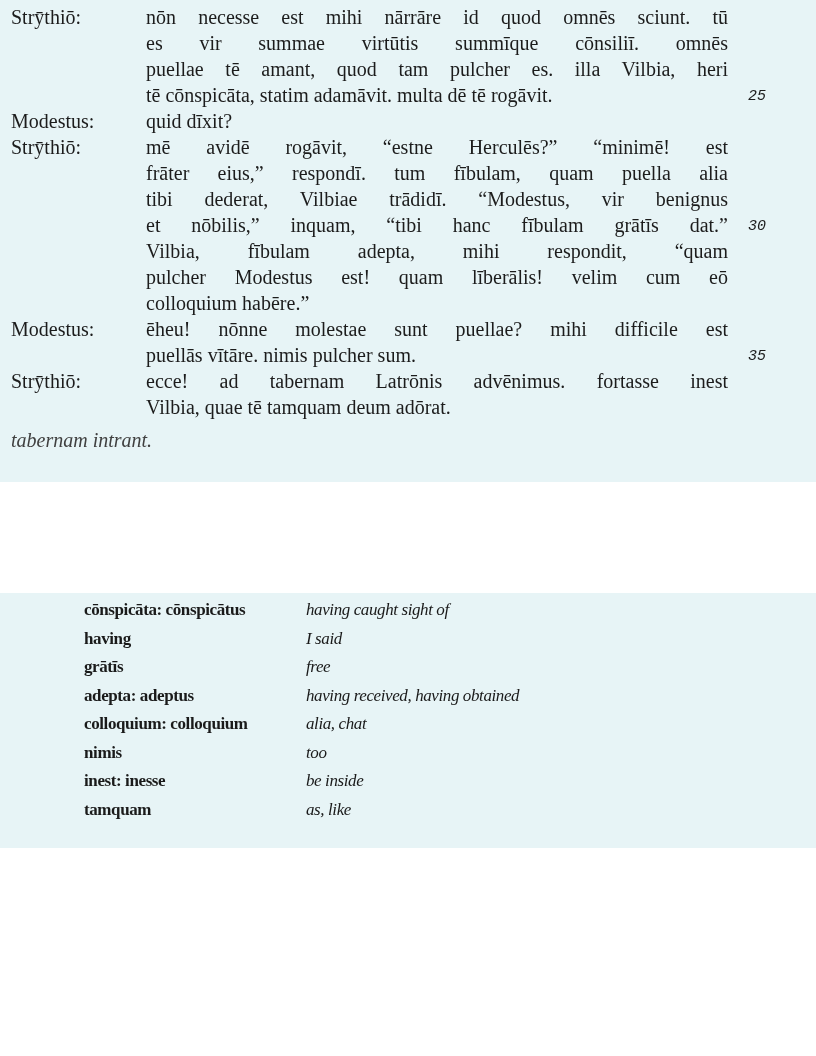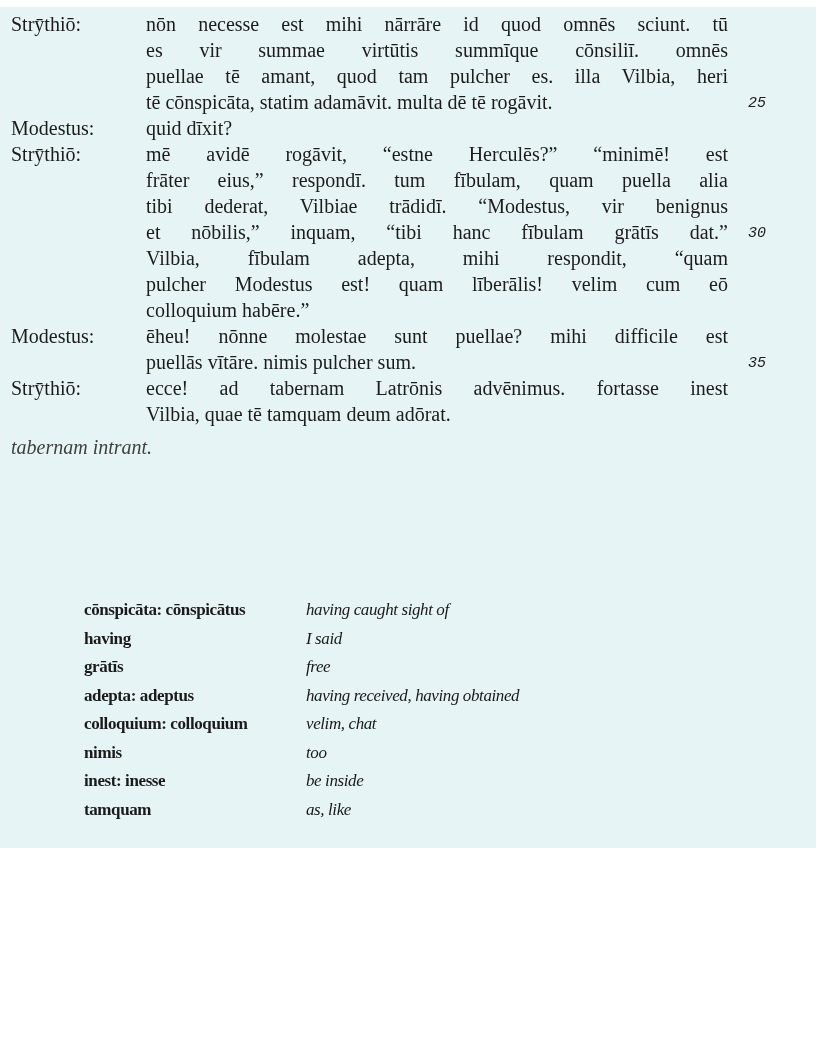--- a/index.html
+++ b/index.html
@@ -2,21 +2,21 @@
 <html><head>
 <meta charset="utf-8">
 <style>
   html, body { margin: 0; padding: 0; background: #ffffff; }
   body { width: 816px; height: 1056px; position: relative; overflow: hidden; }
 
   .block {
     position: absolute; left: 0; width: 816px;
     background: #e7f4f6;
   }
-  #dialogue { top: 7px; height: 589px; }
+  #dialogue { top: 0; height: 482px; }
   #vocab { top: 593px; height: 255px; }
 
   .line {
     position: absolute;
     font-family: "Liberation Serif", "DejaVu Serif", serif;
     font-size: 20px;
     color: #1c1c1c;
     white-space: nowrap;
     line-height: 26px;
   }
@@ -90,21 +90,21 @@
     <div class="vrow" style="top: 64px;">
       <span class="vterm">grātīs</span>
       <span class="vdef">free</span>
     </div>
     <div class="vrow" style="top: 92.5px;">
       <span class="vterm">adepta: adeptus</span>
       <span class="vdef">having received, having obtained</span>
     </div>
     <div class="vrow" style="top: 121px;">
       <span class="vterm">colloquium: colloquium</span>
-      <span class="vdef">velim, chat</span>
+      <span class="vdef">alia, chat</span>
     </div>
     <div class="vrow" style="top: 149.5px;">
       <span class="vterm">nimis</span>
       <span class="vdef">too</span>
     </div>
     <div class="vrow" style="top: 178px;">
       <span class="vterm">inest: inesse</span>
       <span class="vdef">be inside</span>
     </div>
     <div class="vrow" style="top: 206.5px;">

